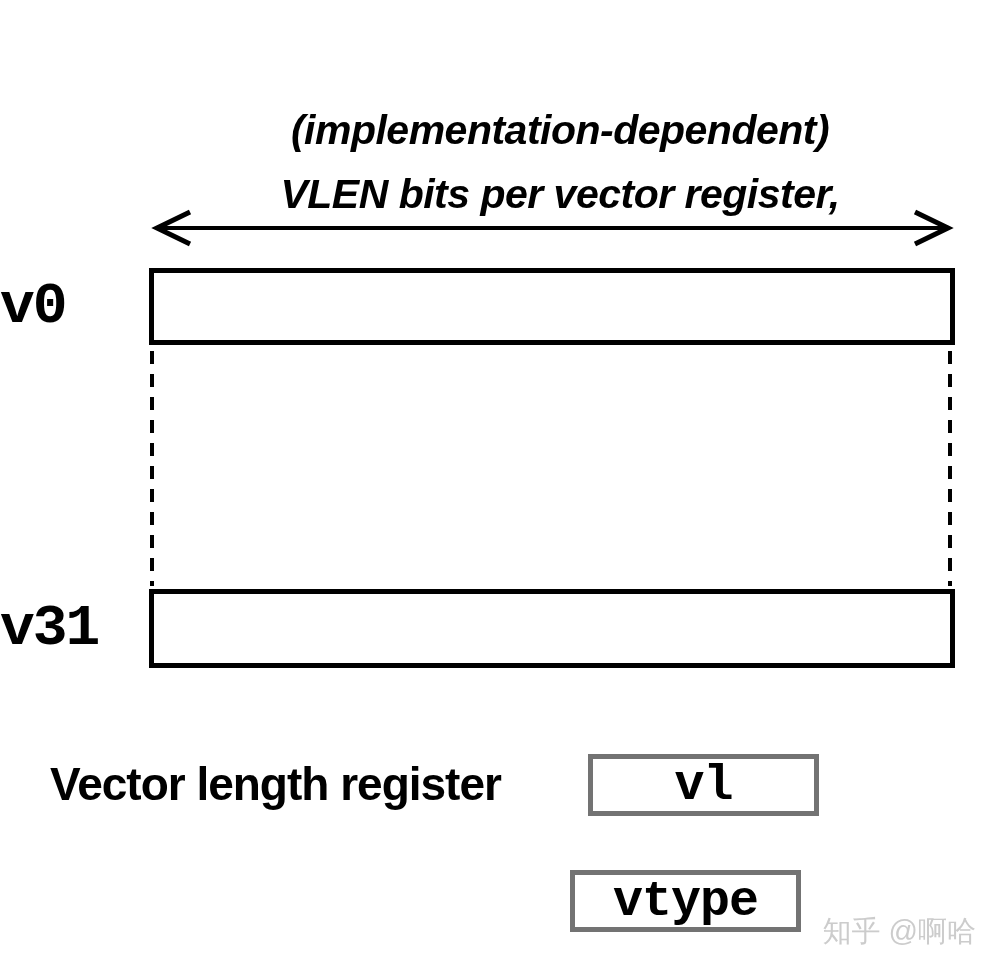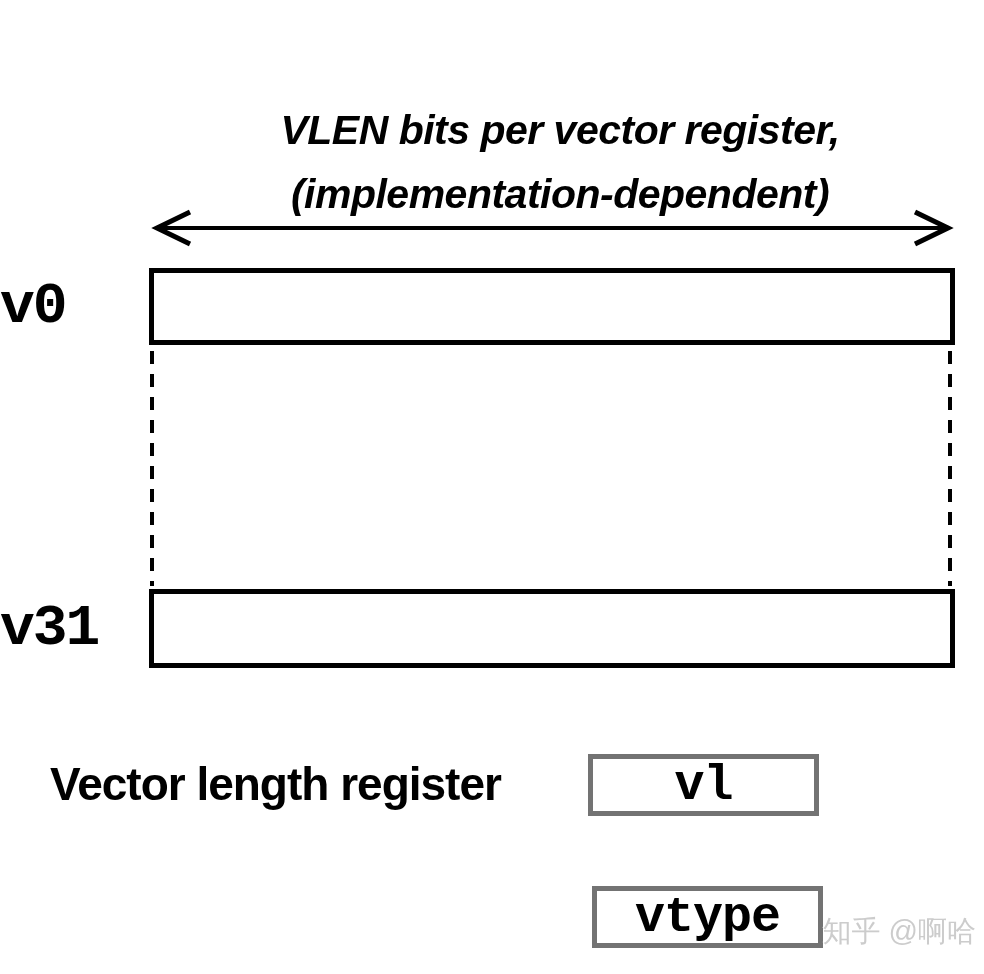--- a/index.html
+++ b/index.html
@@ -46,36 +46,36 @@
   .caption-vl{top:752px;line-height:64px;}
   .caption-vtype{top:867px;line-height:64px;}
   .csr-box{
     position:absolute;box-sizing:border-box;
     border:5px solid #737373;background:#ffffff;
     display:flex;align-items:center;justify-content:center;
     font-family:"Liberation Mono","DejaVu Sans Mono",monospace;
     font-weight:700;font-size:50px;letter-spacing:-1px;color:#000;
   }
   .box-vl{left:588px;top:754px;width:231px;height:62px;}
-  .box-vtype{left:592px;top:870px;width:231px;height:62px;margin-top:16px;}
+  .box-vtype{left:570px;top:870px;width:231px;height:62px;}
   .watermark{
     position:absolute;right:8px;top:912px;
     font-size:29px;color:#cccccc;white-space:nowrap;
     text-shadow:-1px -1px 0 #ffffff;
   }
 </style>
 </head>
 <body>
 
 <div class="canvas">
 
 
   <div class="vlen-note">
+    <div>(implementation-dependent)</div>
     <div>VLEN bits per vector register,</div>
-    <div>(implementation-dependent)</div>
   </div>
 
   <svg class="arrow-svg" viewBox="0 0 984 60" xmlns="http://www.w3.org/2000/svg">
     <line x1="160" y1="30" x2="945" y2="30" stroke="#000" stroke-width="4"></line>
     <polyline points="190,14 157,30 190,46" fill="none" stroke="#000" stroke-width="5"></polyline>
     <polyline points="915,14 948,30 915,46" fill="none" stroke="#000" stroke-width="5"></polyline>
   </svg>
 
   <div class="gutter-label gutter-v0">
     <span>v0</span>

